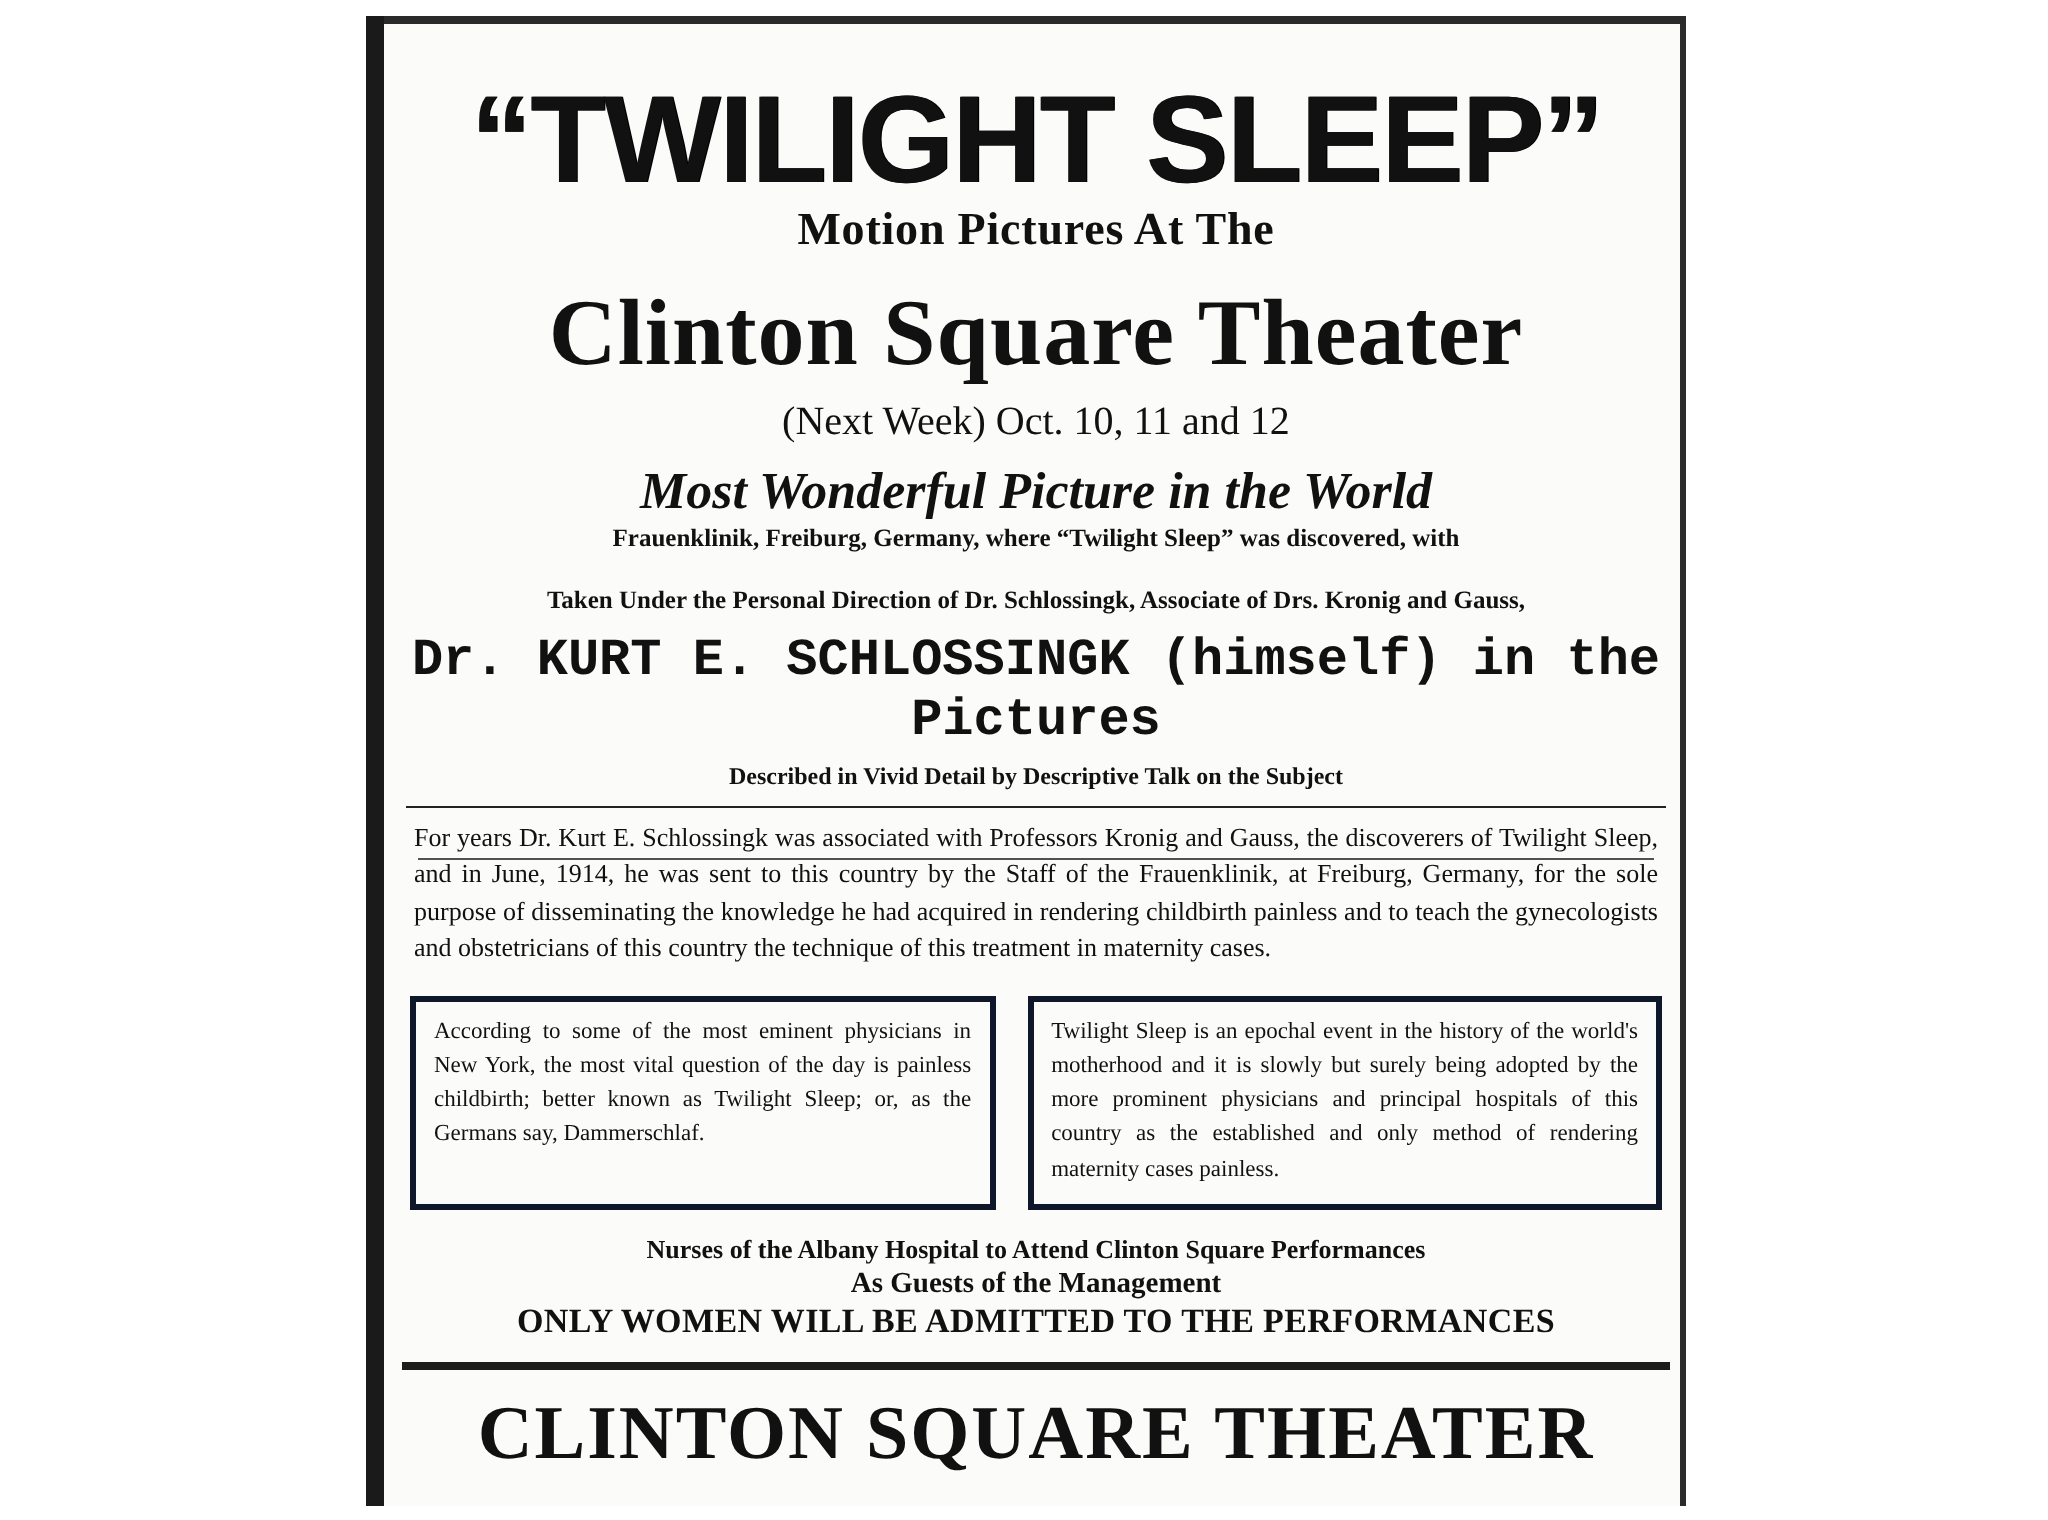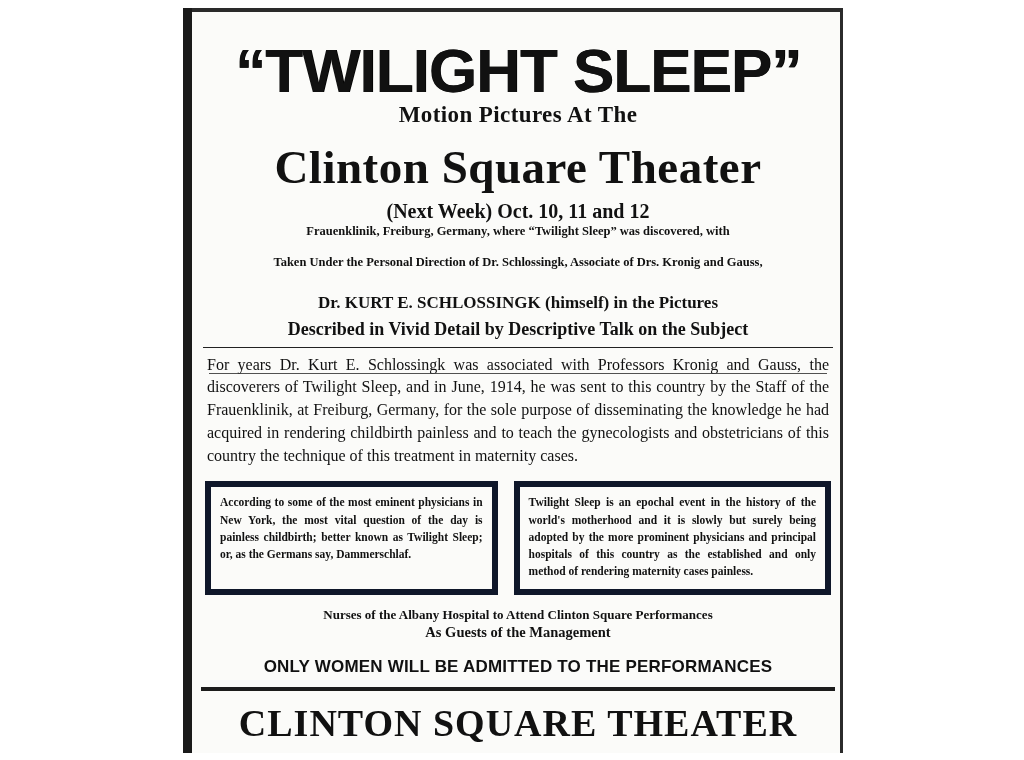--- a/index.html
+++ b/index.html
@@ -80,21 +80,21 @@
   }
   .days {
     font-family: "Liberation Serif", serif;
     font-weight: bold;
     font-size: 27px;
     margin-top: 14px;
     letter-spacing: 0.2px;
   }
   .nextweek {
     font-family: "Liberation Serif", serif;
-    font-weight: bold;
+    font-weight: normal;
     font-size: 20px;
     margin-top: 6px;
   }
   .wonderful {
     font-family: "Liberation Serif", serif;
     font-style: italic;
     font-weight: bold;
     font-size: 26px;
     margin-top: 8px;
   }
@@ -106,39 +106,39 @@
   }
   .taken {
     font-family: "Liberation Serif", serif;
     font-weight: bold;
     font-size: 12.5px;
     line-height: 1.35;
     margin-top: 14px;
     padding: 0 24px;
   }
   .doctor {
-    font-family: Liberation Serif, serif;
-    font-weight: bold;
-    font-size: 17px;
-    margin-top: 22px;
+    font-family: Liberation Mono, monospace;
+    font-weight: bold;
+    font-size: 26px;
+    margin-top: 6px;
   }
   .described {
     font-family: "Liberation Serif", serif;
     font-weight: bold;
-    font-size: 18px;
+    font-size: 12px;
     margin-top: 6px;
   }
   .rule {
     height: 1px;
     background: #222;
     margin: 7px 2px 6px 2px;
   }
   .para {
     font-family: "Liberation Serif", serif;
-    font-size: 16px;
+    font-size: 13px;
     line-height: 1.42;
     text-align: justify;
     padding: 0 6px;
     position: relative;
   }
   .para .strike {
     position: absolute;
     left: 8px;
     right: 8px;
     top: 19px;
@@ -147,49 +147,48 @@
     opacity: .85;
   }
   .boxes {
     display: flex;
     justify-content: space-between;
     gap: 16px;
     margin-top: 14px;
     padding: 0 4px;
   }
   .box {
-    border: 6px solid #0f172a;
+    border: 3px solid #0f172a;
     padding: 7px 9px 8px 9px;
     font-family: "Liberation Serif", serif;
     font-size: 11.5px;
     line-height: 1.5;
     text-align: justify;
     box-sizing: border-box;
-    font-weight: bold;
   }
   .box.left { width: 47%; }
   .box.right { width: 51%; }
   .nurses {
     font-family: "Liberation Serif", serif;
     font-weight: bold;
     font-size: 13px;
     margin-top: 12px;
     line-height: 1.25;
   }
   .guests {
     font-family: "Liberation Serif", serif;
     font-weight: bold;
     font-size: 14.5px;
     margin-top: 1px;
   }
   .onlywomen {
-    font-family: Liberation Sans, sans-serif;
+    font-family: Liberation Serif, serif;
     font-weight: bold;
     font-size: 17px;
-    margin-top: 16px;
+    margin-top: 0;
     letter-spacing: 0.2px;
   }
   .thickrule {
     height: 4px;
     background: #1c1c1c;
     margin: 10px 0 0 0;
   }
   .footer {
     position: relative;
     padding-top: 10px;
@@ -212,20 +211,21 @@
 
       <div class="title-main">“TWILIGHT SLEEP”</div>
 
       <div class="sub-motion">Motion Pictures  At  The</div>
 
       <div class="theater-name">Clinton  Square  Theater</div>
 
 
       <div class="nextweek">(Next Week) Oct. 10, 11 and 12</div>
 
+      <div class="wonderful">Most  Wonderful  Picture  in  the  World</div>
 
 
       <div class="taken" style="margin-top:0">Frauenklinik, Freiburg, Germany, where “Twilight Sleep” was discovered, with</div>
       <div class="taken">Taken Under the Personal Direction of Dr. Schlossingk, Associate of Drs. Kronig and Gauss,</div>
 
       <div class="doctor">Dr. KURT E. SCHLOSSINGK (himself) in the Pictures</div>
 
       <div class="described">Described in Vivid Detail by Descriptive Talk on the Subject</div>
 
       <div class="rule"></div>

